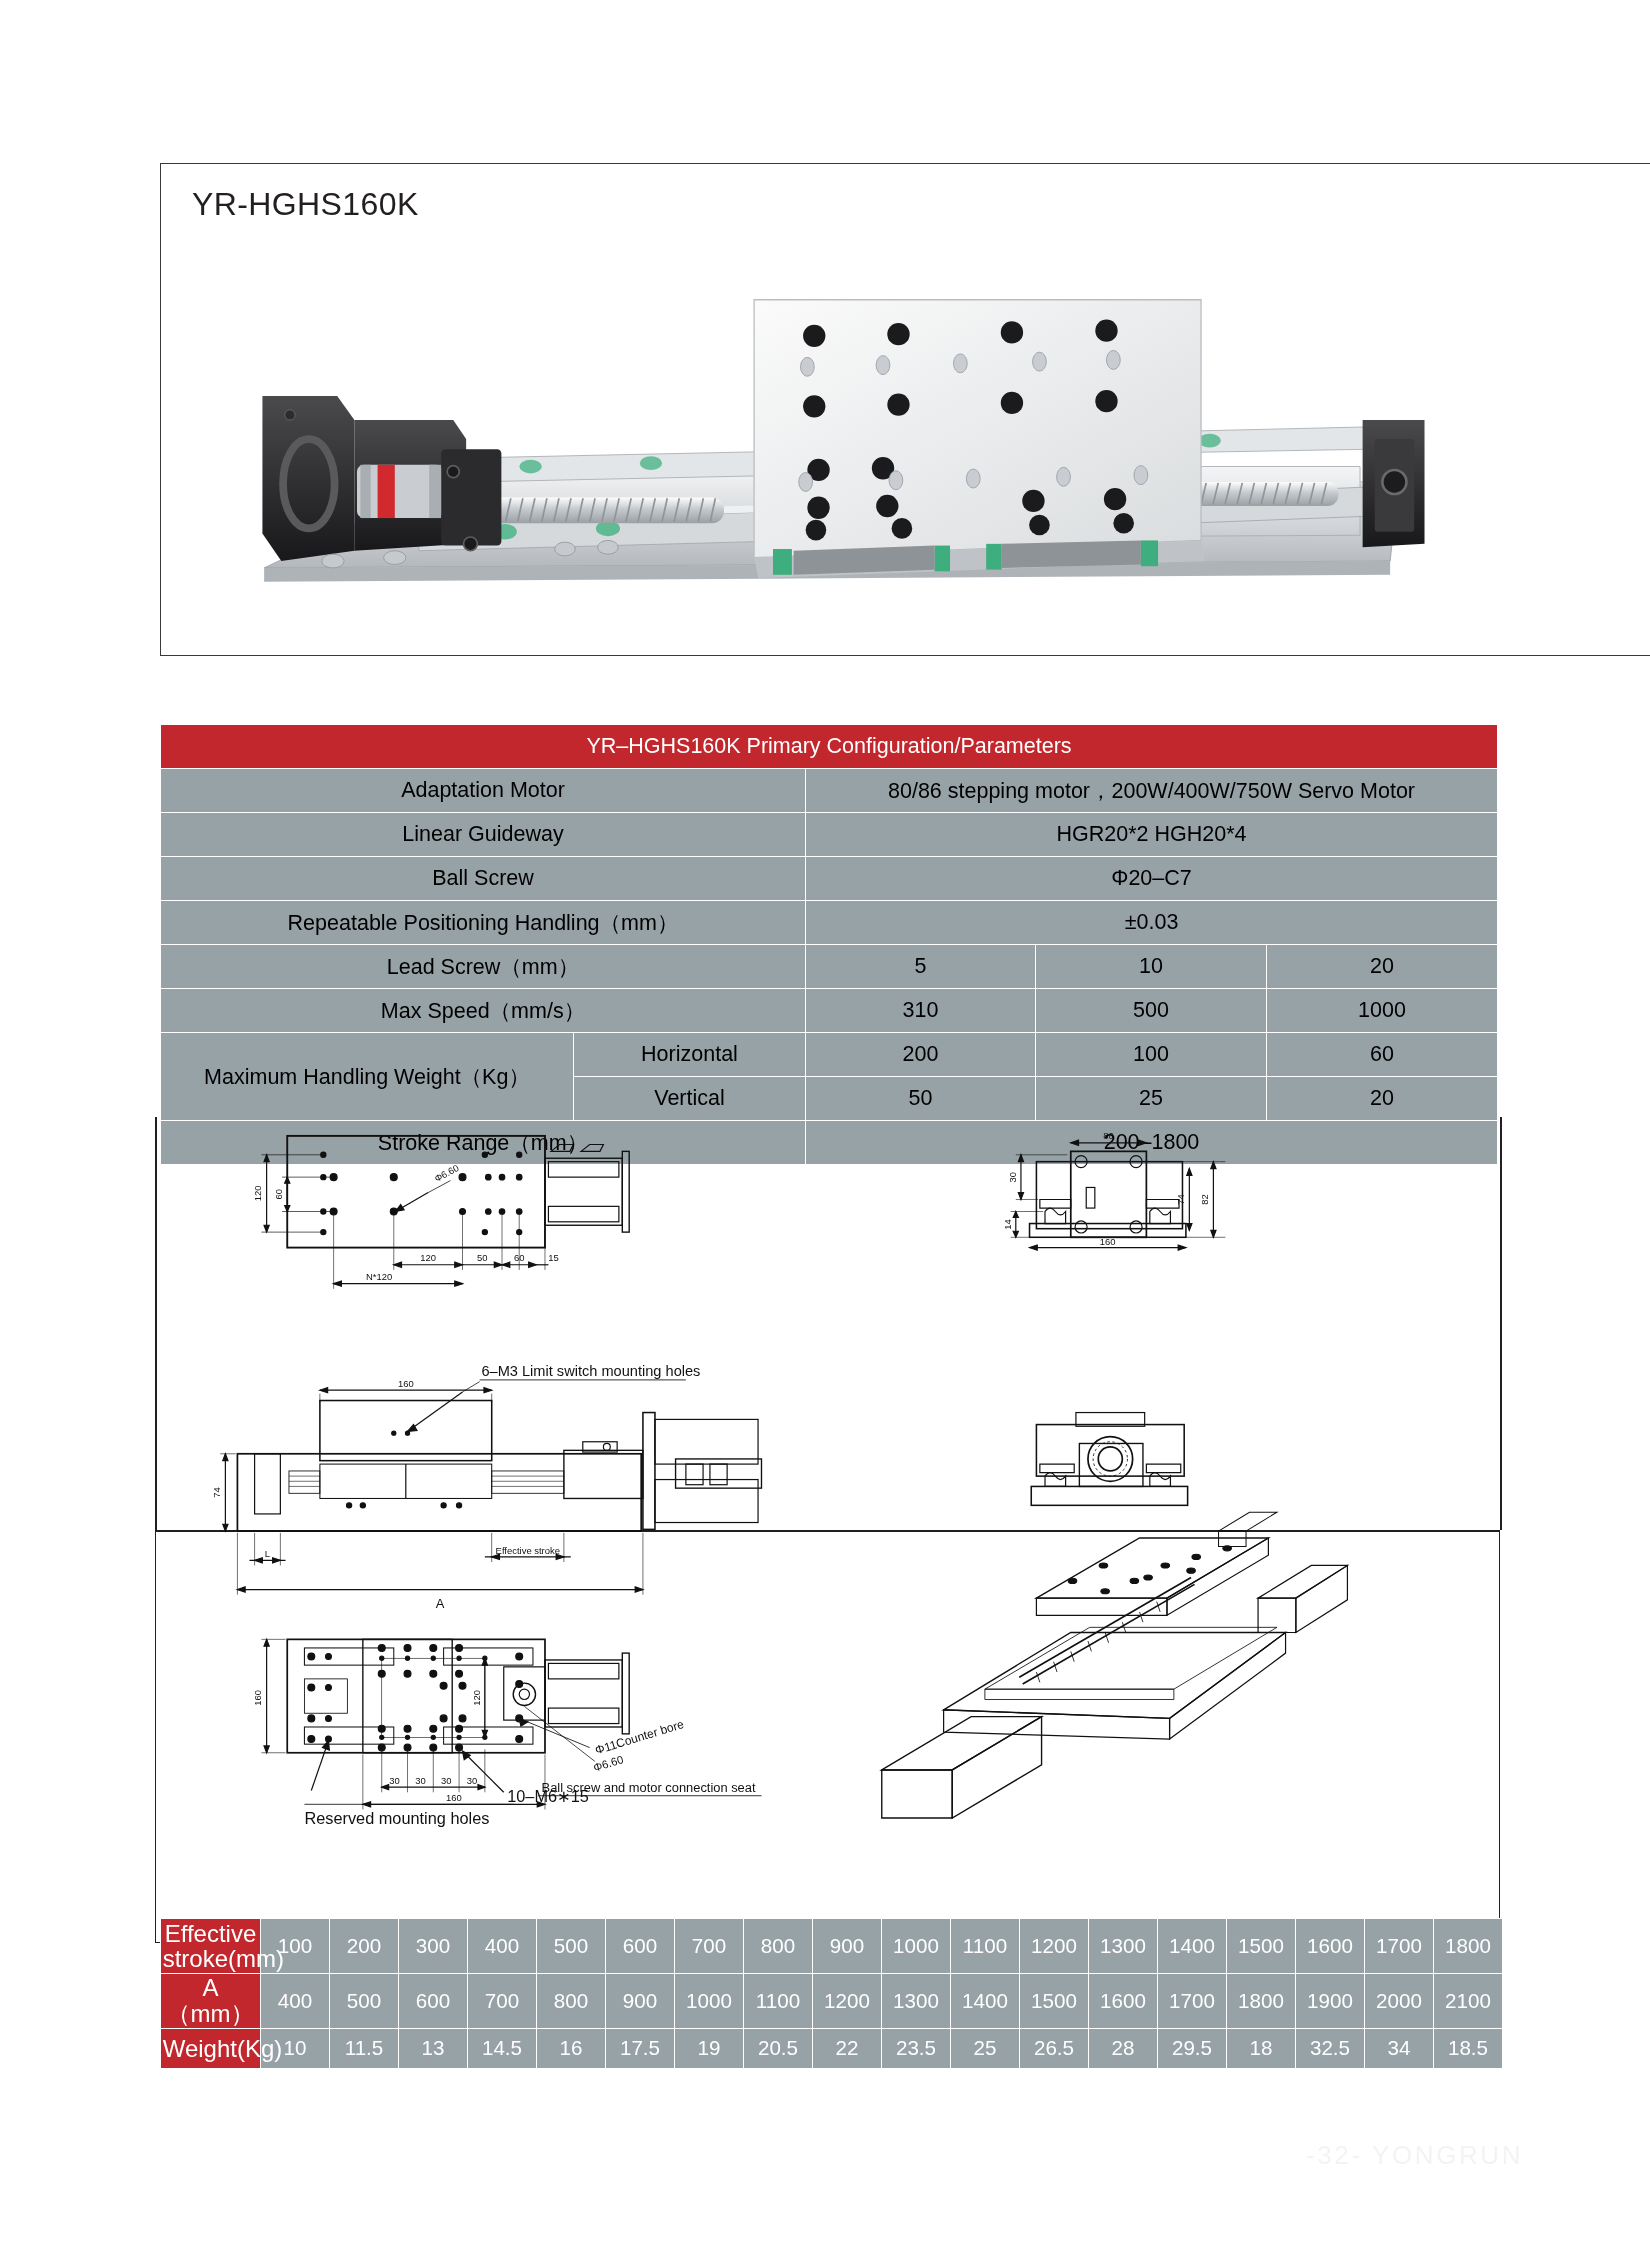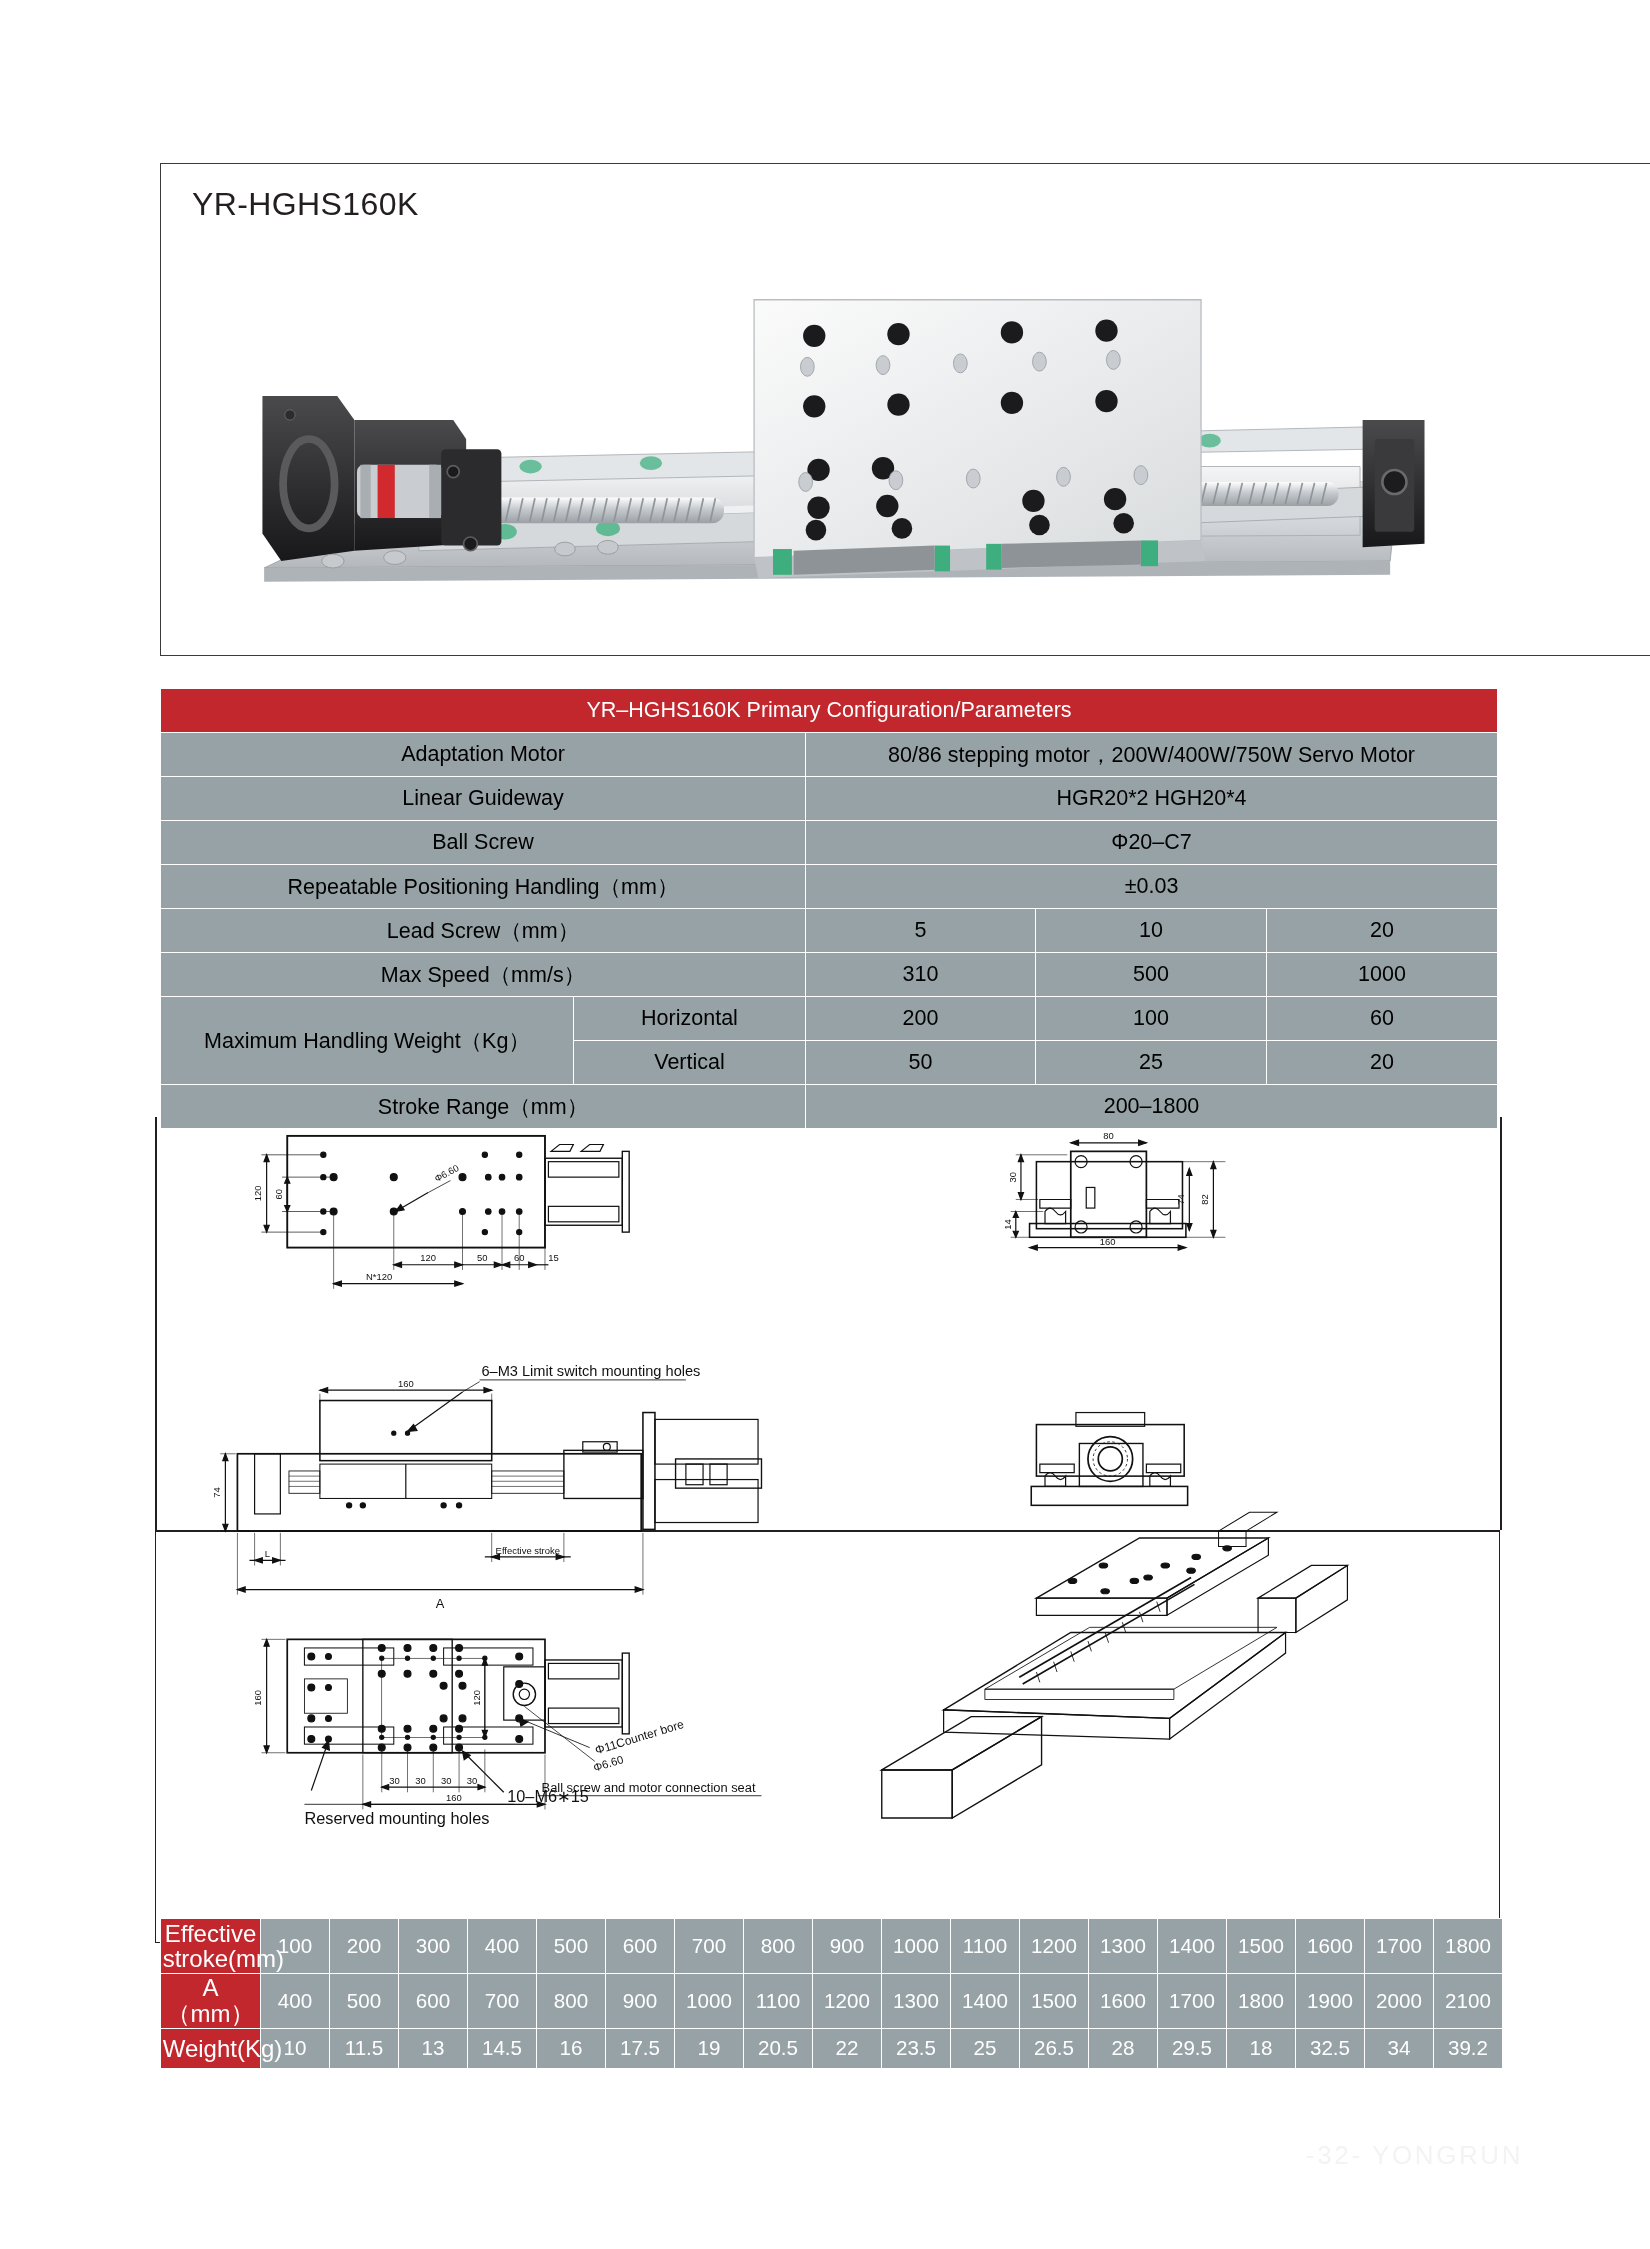--- a/index.html
+++ b/index.html
@@ -18,21 +18,21 @@
     border:1.7px solid #3a3a3a;box-sizing:border-box;background:#fff;
   }
   .product-title{
     position:absolute;left:31px;top:22.3px;
     font-size:32px;color:#231f20;letter-spacing:0.4px;
   }
   .photo-stage{position:absolute;left:0;top:60px;width:100%;height:430px;}
 
   
   .spec-table{
-    position:absolute;left:160px;top:688px;width:1337px;
+    position:absolute;left:160px;top:724px;width:1337px;
     border-collapse:collapse;table-layout:fixed;
   }
   .spec-table td{
     border:1.7px solid #ffffff;
     background:#97a2a6;color:#000000;
     text-align:center;vertical-align:middle;
     font-size:21.5px;height:43px;padding:0 5.2px;
   }
   .spec-head{
     background:#c1272d !important;color:#fff !important;
@@ -760,19 +760,19 @@
     <td>20.5</td>
     <td>22</td>
     <td>23.5</td>
     <td>25</td>
     <td>26.5</td>
     <td>28</td>
     <td>29.5</td>
     <td>18</td>
     <td>32.5</td>
     <td>34</td>
-    <td>39.2</td>
+    <td>18.5</td>
   </tr>
 </tbody>
   </table>
 
 <div class="footer">-32-  YONGRUN</div>
 
 
 </body></html>

